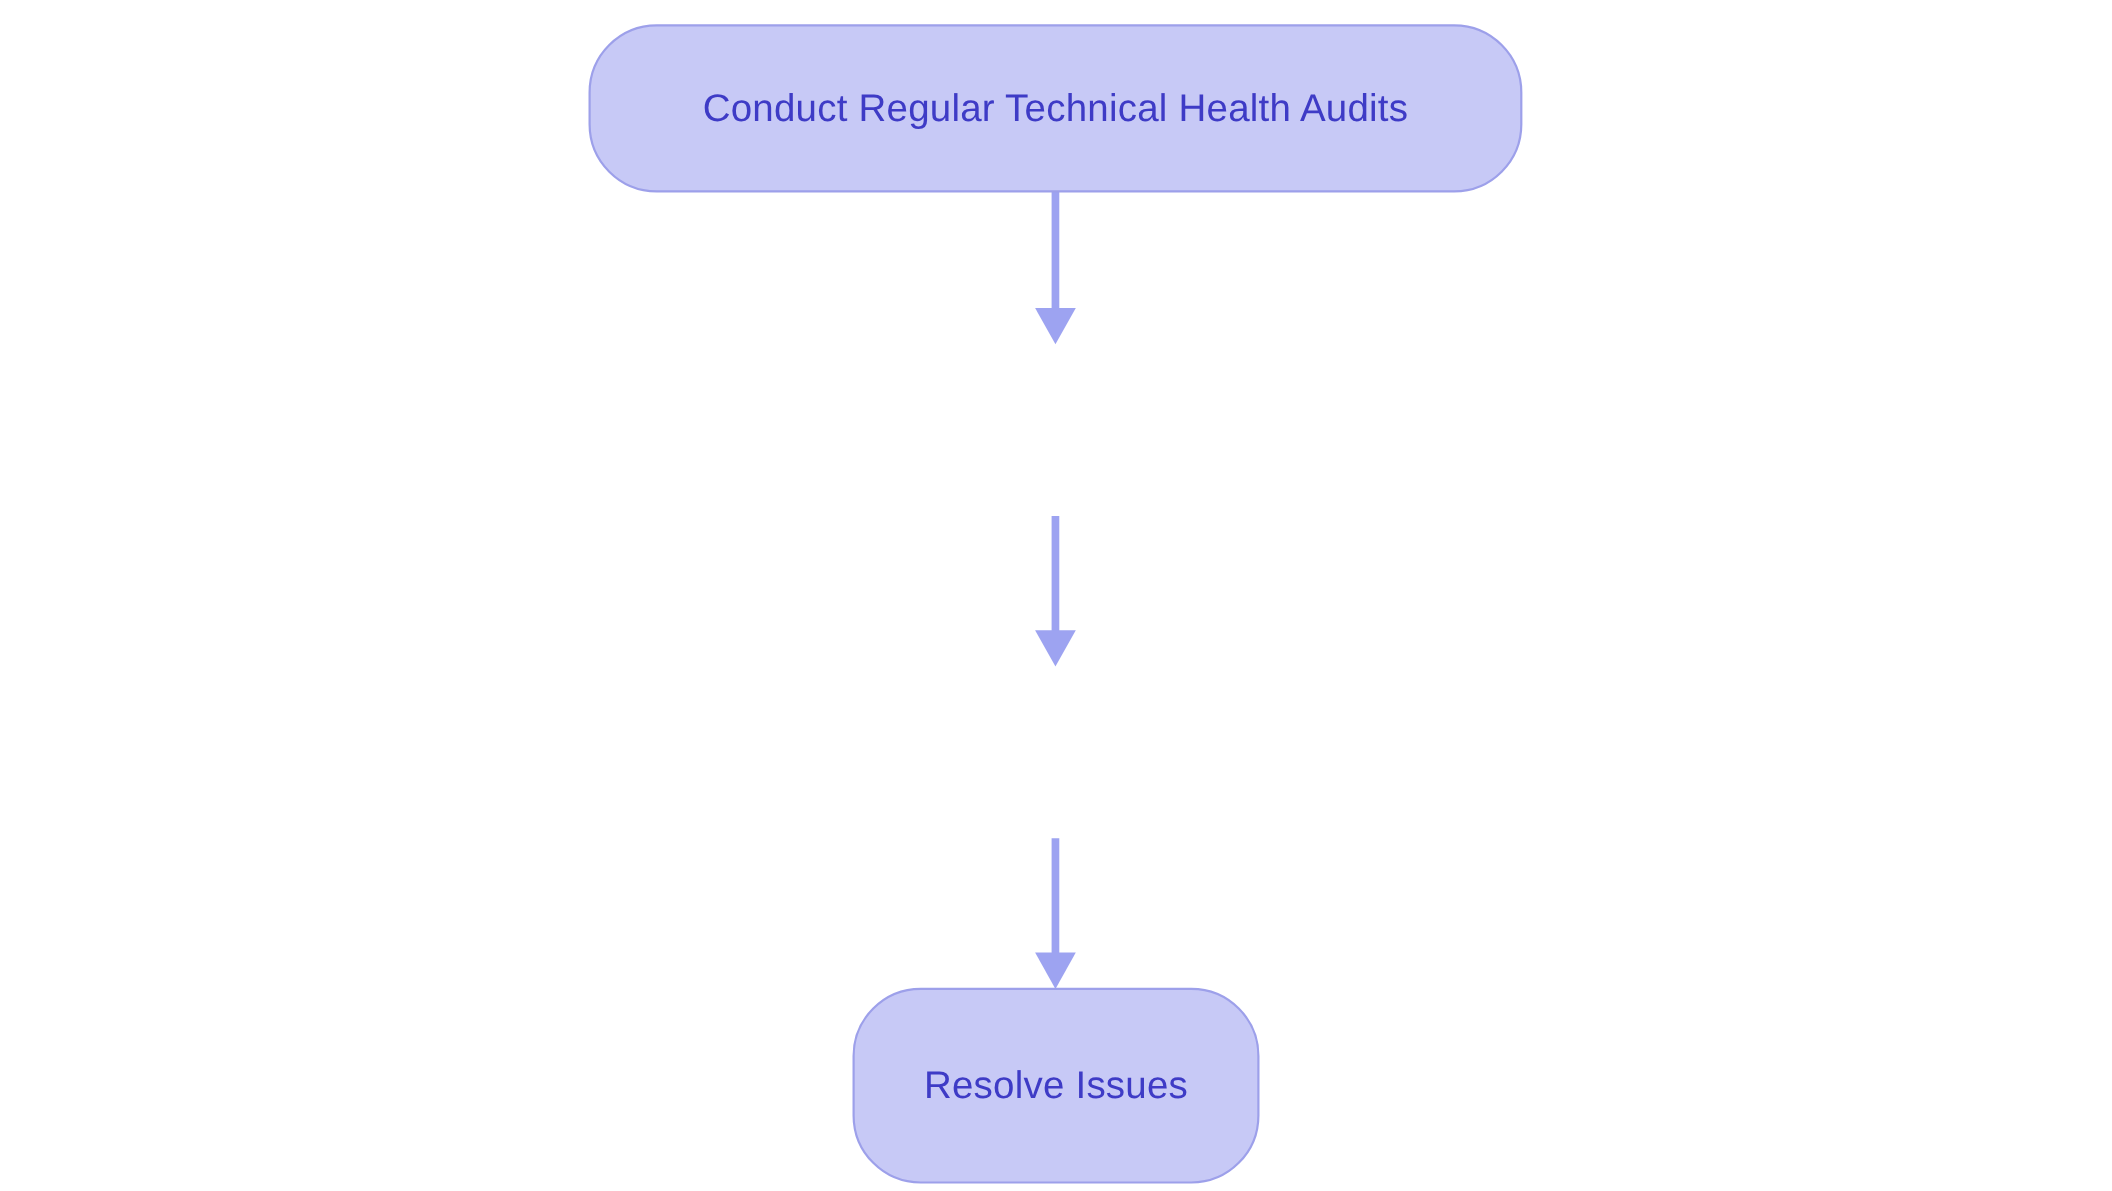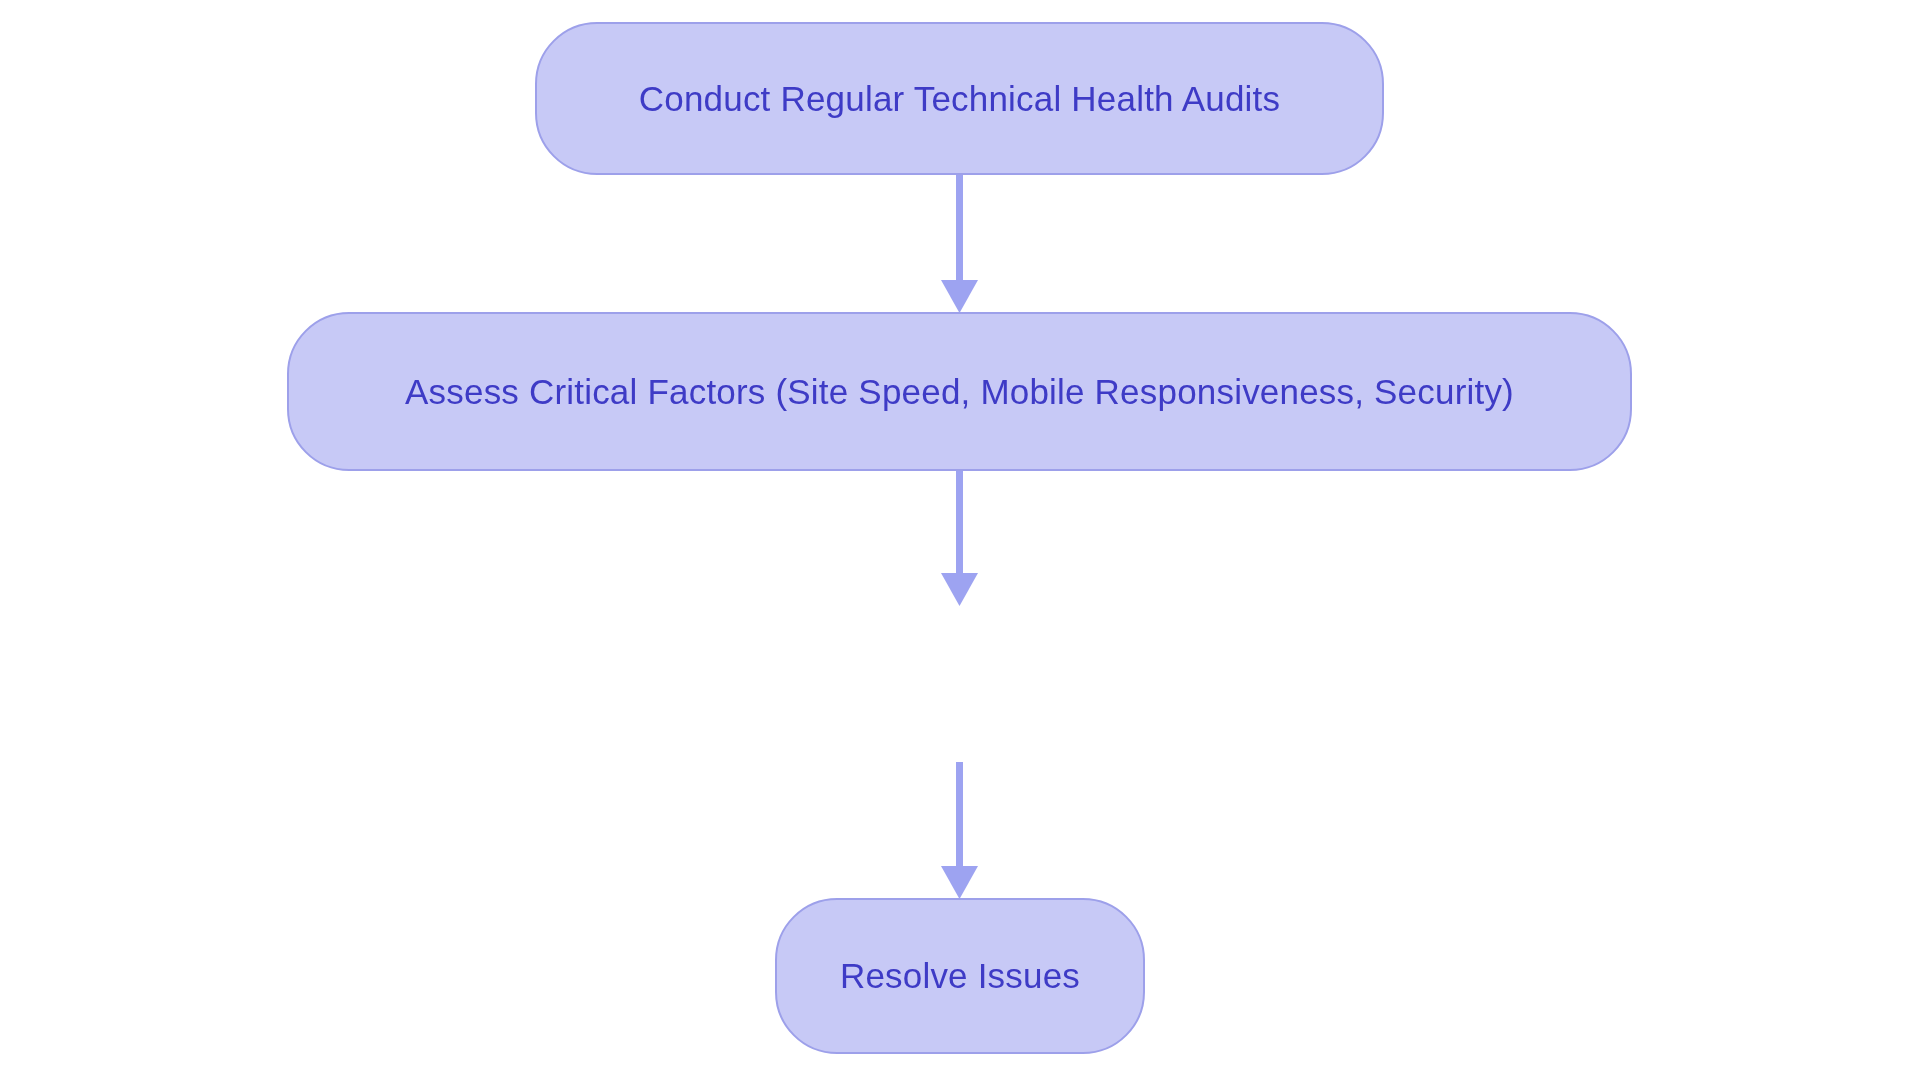--- a/index.html
+++ b/index.html
@@ -30,21 +30,21 @@
     text-align: center;
     color: var(--node-text);
     font-size: 35px;
     font-weight: 400;
     letter-spacing: 0.2px;
     padding: 0 40px;
   }
   .node-1 { left: 535px; top: 22px;  width: 849px;  height: 153px; }
   .node-2 { left: 287px; top: 312px; width: 1345px; height: 159px; }
   .node-3 { left: 667px; top: 605px; width: 585px;  height: 159px; }
-  .node-4 { left: 775px; top: 898px; width: 370px;  height: 156px; }
+  .node-4 { left: 775px; top: 898px; width: 370px;  height: 178px; }
   .edges {
     position: absolute;
     left: 0; top: 0;
     width: 1920px;
     height: 1083px;
     pointer-events: none;
   }
   .edges line { stroke: var(--arrow); stroke-width: 7; }
   .edges polygon { fill: var(--arrow); }
 </style>
@@ -65,22 +65,19 @@
     <g>
       <line x1="959.5" y1="762" x2="959.5" y2="868"></line>
       <polygon points="941,866 978,866 959.5,899"></polygon>
     </g>
   </svg>
 
   <div class="node node-1">
     <span>Conduct Regular Technical Health Audits</span>
   </div>
 
-  <div class="node node-2">
-    <span>Assess Critical Factors (Site Speed, Mobile Responsiveness, Security)</span>
-  </div>
 
 
   <div class="node node-4">
     <span>Resolve Issues</span>
   </div>
 
 </div>
 
 </body></html>

